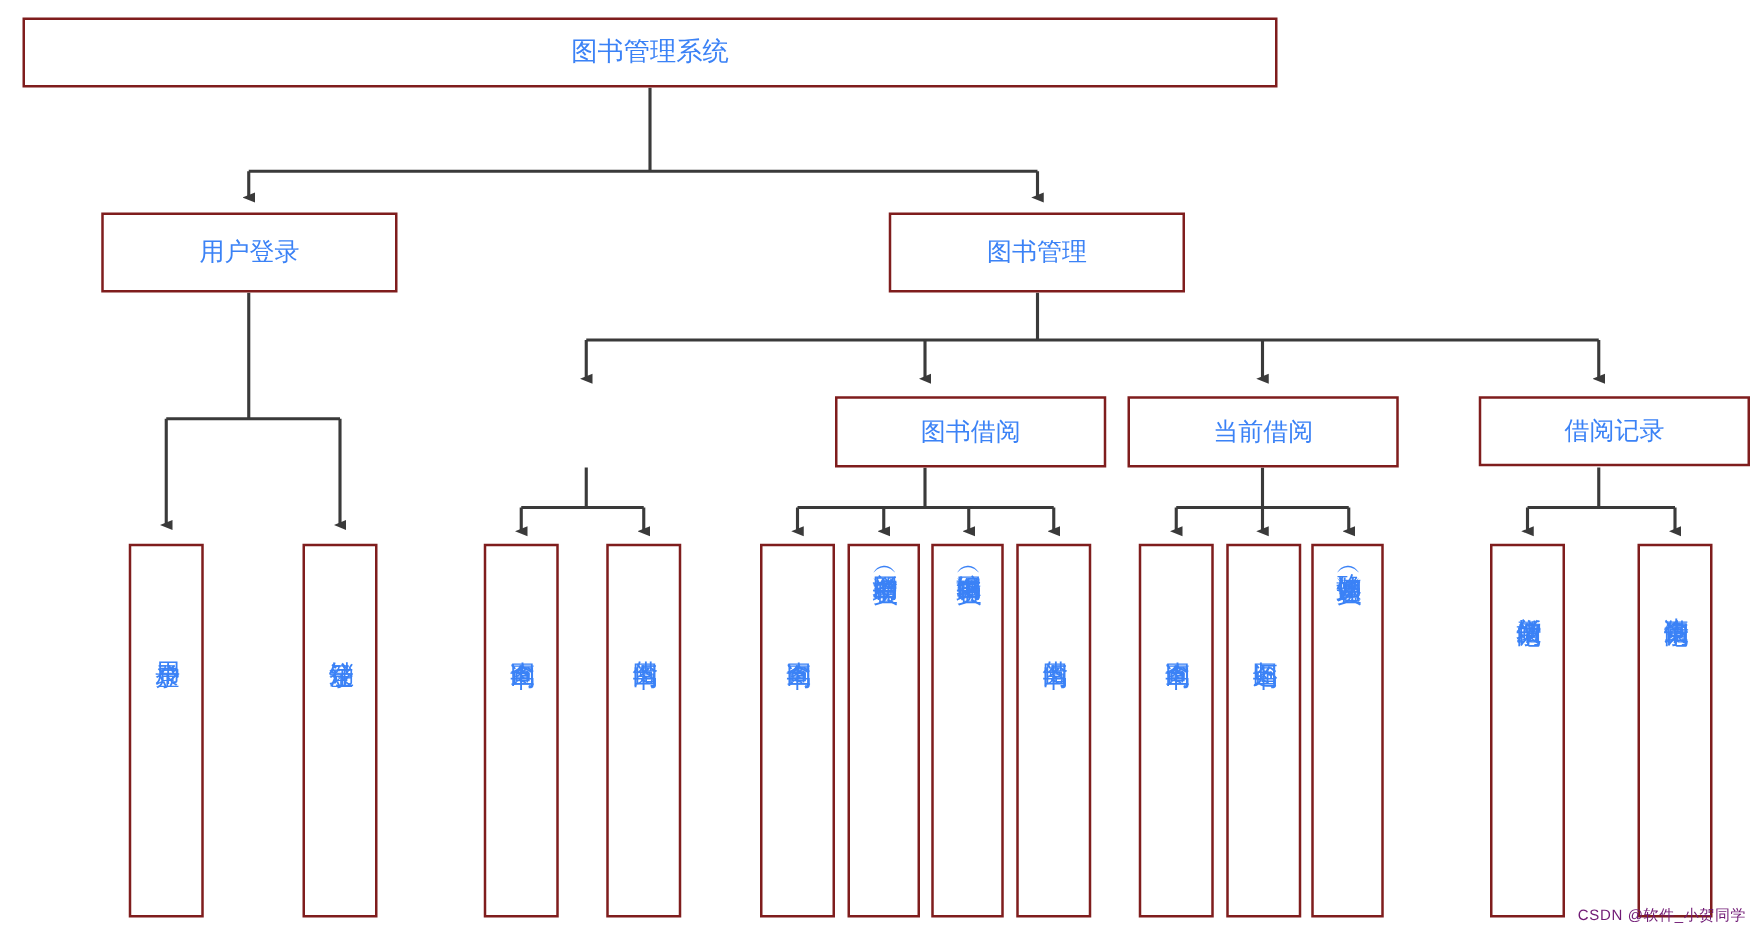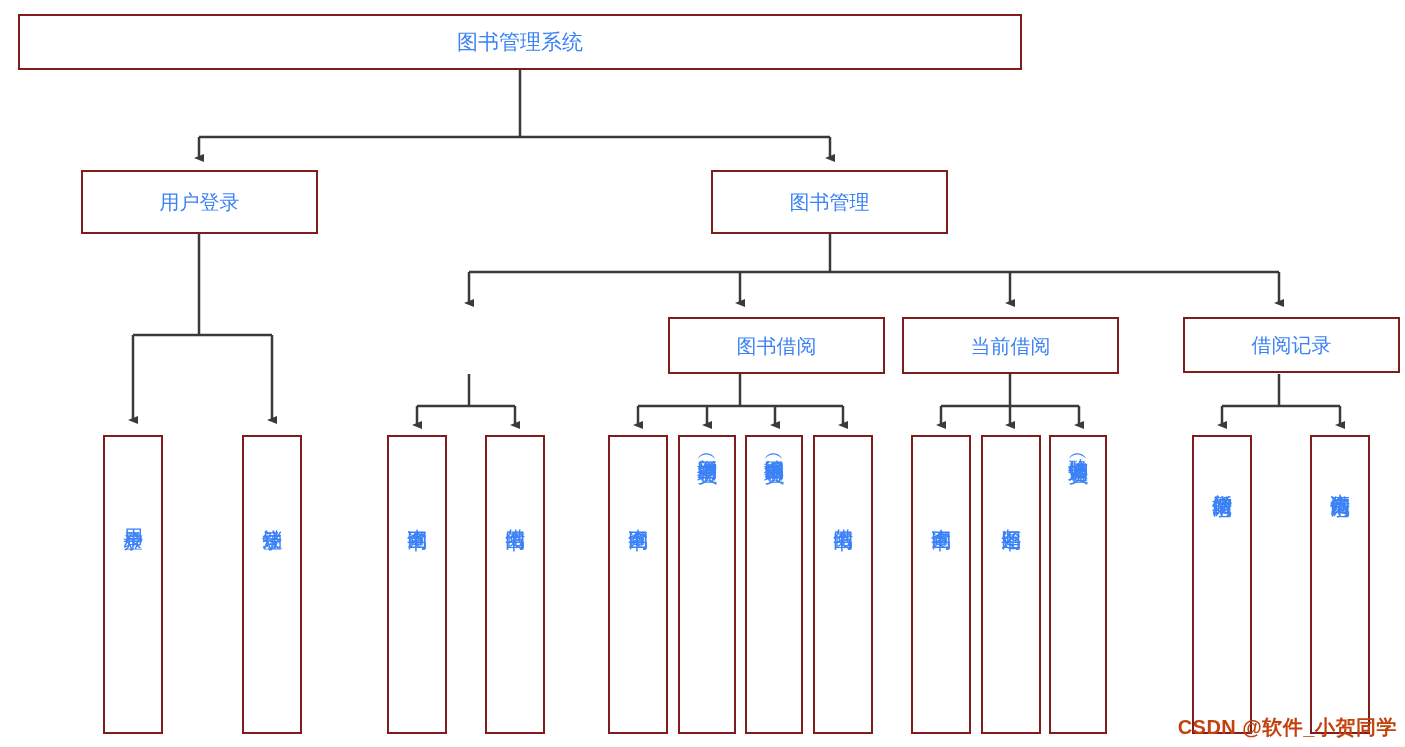--- a/index.html
+++ b/index.html
@@ -55,26 +55,25 @@
     writing-mode: vertical-rl;
     text-orientation: upright;
     white-space: nowrap;
     line-height: 1.18;
     letter-spacing: 1px;
   }
   #watermark {
     position: absolute;
     right: 8px;
     bottom: 6px;
-    font-size: 20px;
-    color: #c2410c;
+    font-size: 12px;
+    color: #701a75;
     letter-spacing: 0.5px;
     z-index: 3;
     white-space: nowrap;
-    font-weight: bold;
   }
 </style>
 </head>
 <body>
 
 <div id="canvas">
 
   <svg id="connectors" viewBox="0 0 1405 747" xmlns="http://www.w3.org/2000/svg">
     <defs>
       <marker id="arrow" markerWidth="10" markerHeight="10" refX="5" refY="5" orient="auto" markerUnits="userSpaceOnUse">

